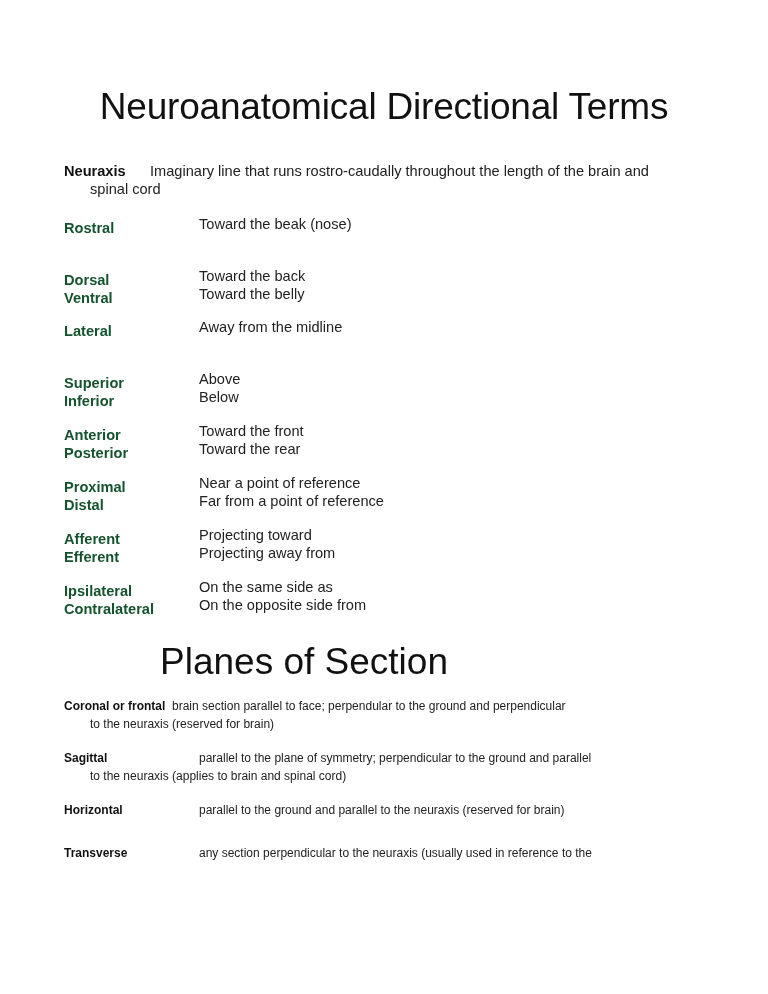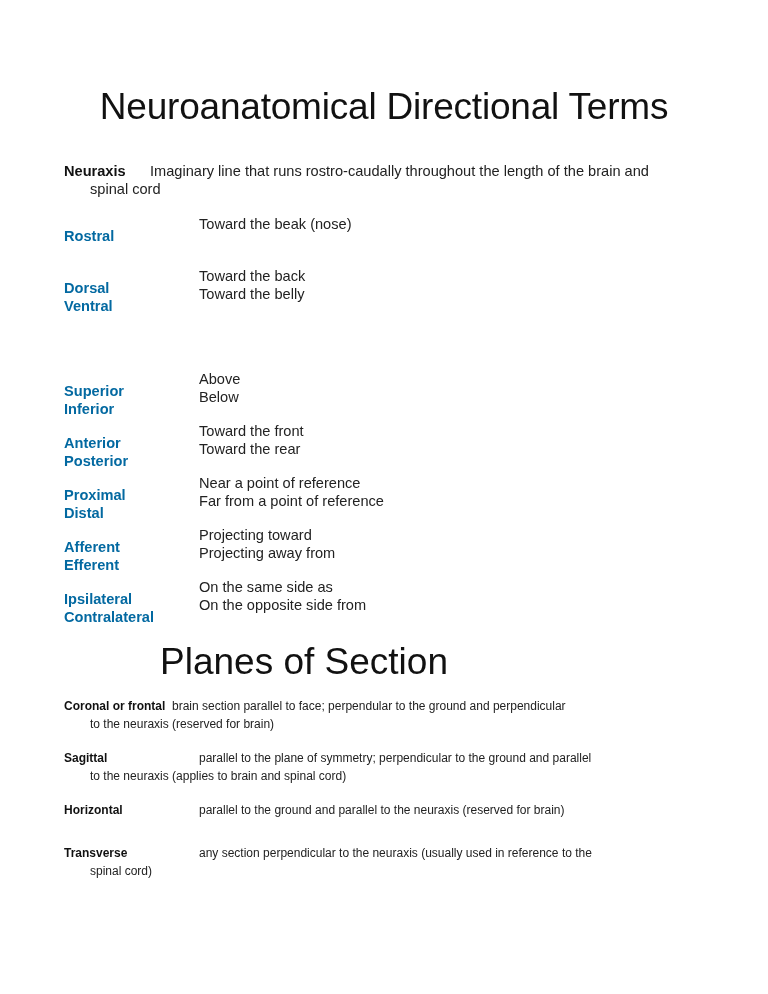--- a/index.html
+++ b/index.html
@@ -19,21 +19,21 @@
     .para {
       position: absolute; left: 64px; width: 640px;
       font-size: 14.6px; line-height: 18px; color: #222;
     }
     .para .hang { padding-left: 26px; display: block; }
     .b { font-weight: bold; color: #111; }
     .pair {
       position: absolute; left: 64px; width: 640px;
       font-size: 14.6px; line-height: 18px; color: #222;
     }
-    .pair .term { position: absolute; left: 0; top: 12px; font-weight: bold; color: #0369a1; }
+    .pair .term { position: absolute; left: 0; top: 4px; font-weight: bold; color: #14532d; }
     .pair .def { position: absolute; left: 135px; top: 0; }
     .pair .row { position: relative; height: 18px; }
     .plane { position: absolute; left: 64px; width: 650px; font-size: 12px; line-height: 18px; color: #222; }
     .plane .line1 { position: relative; height: 18px; white-space: nowrap; }
     .plane .term { font-weight: bold; color: #111; }
     .plane .def-abs { position: absolute; left: 135px; top: 0; }
     .plane .line2 { padding-left: 26px; white-space: nowrap; }
   </style>
 </head>
 <body>
@@ -57,20 +57,24 @@
       <span class="term">Dorsal</span>
       <span class="def">Toward the back</span>
     </div>
   <div class="row">
       <span class="term">Ventral</span>
       <span class="def">Toward the belly</span>
     </div>
 </div>
 
 <div class="pair" style="top:318px;">
+  <div class="row">
+      <span class="term">Lateral</span>
+      <span class="def">Away from the midline</span>
+    </div>
 </div>
 
 <div class="pair" style="top:370px;">
   <div class="row">
       <span class="term">Superior</span>
       <span class="def">Above</span>
     </div>
   <div class="row">
       <span class="term">Inferior</span>
       <span class="def">Below</span>
@@ -132,14 +136,13 @@
   <div class="line1"><span class="term">Sagittal</span><span class="def-abs">parallel to the plane of symmetry; perpendicular to the ground and parallel</span></div>
   <div class="line2">to the neuraxis (applies to brain and spinal cord)</div>
 </div>
 
 <div class="plane" style="top:801px;">
   <div class="line1"><span class="term">Horizontal</span><span class="def-abs">parallel to the ground and parallel to the neuraxis (reserved for brain)</span></div>
 </div>
 
 <div class="plane" style="top:816px;margin-top:28px;">
   <div class="line1"><span class="term">Transverse</span><span class="def-abs">any section perpendicular to the neuraxis (usually used in reference to the</span></div>
-  <div class="line2">spinal cord)</div>
 </div>
 
 </body></html>

